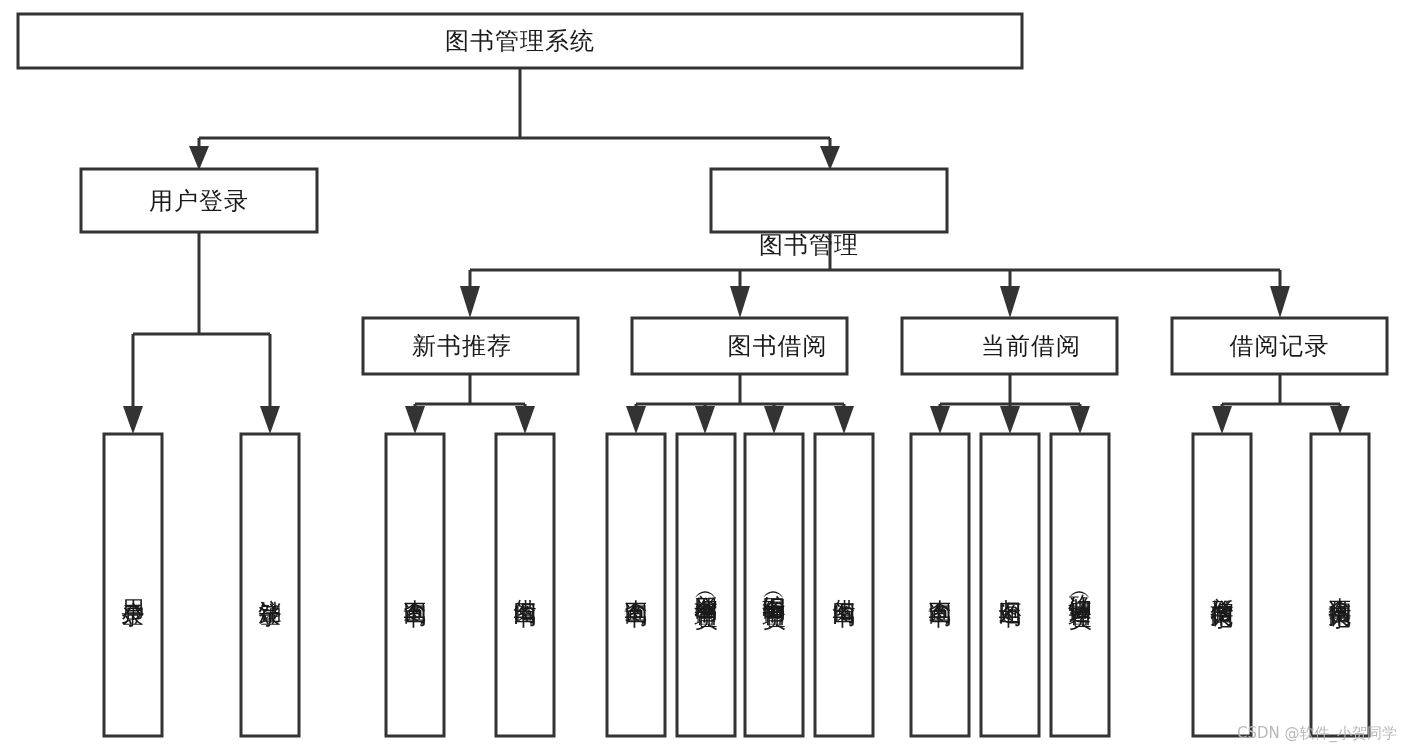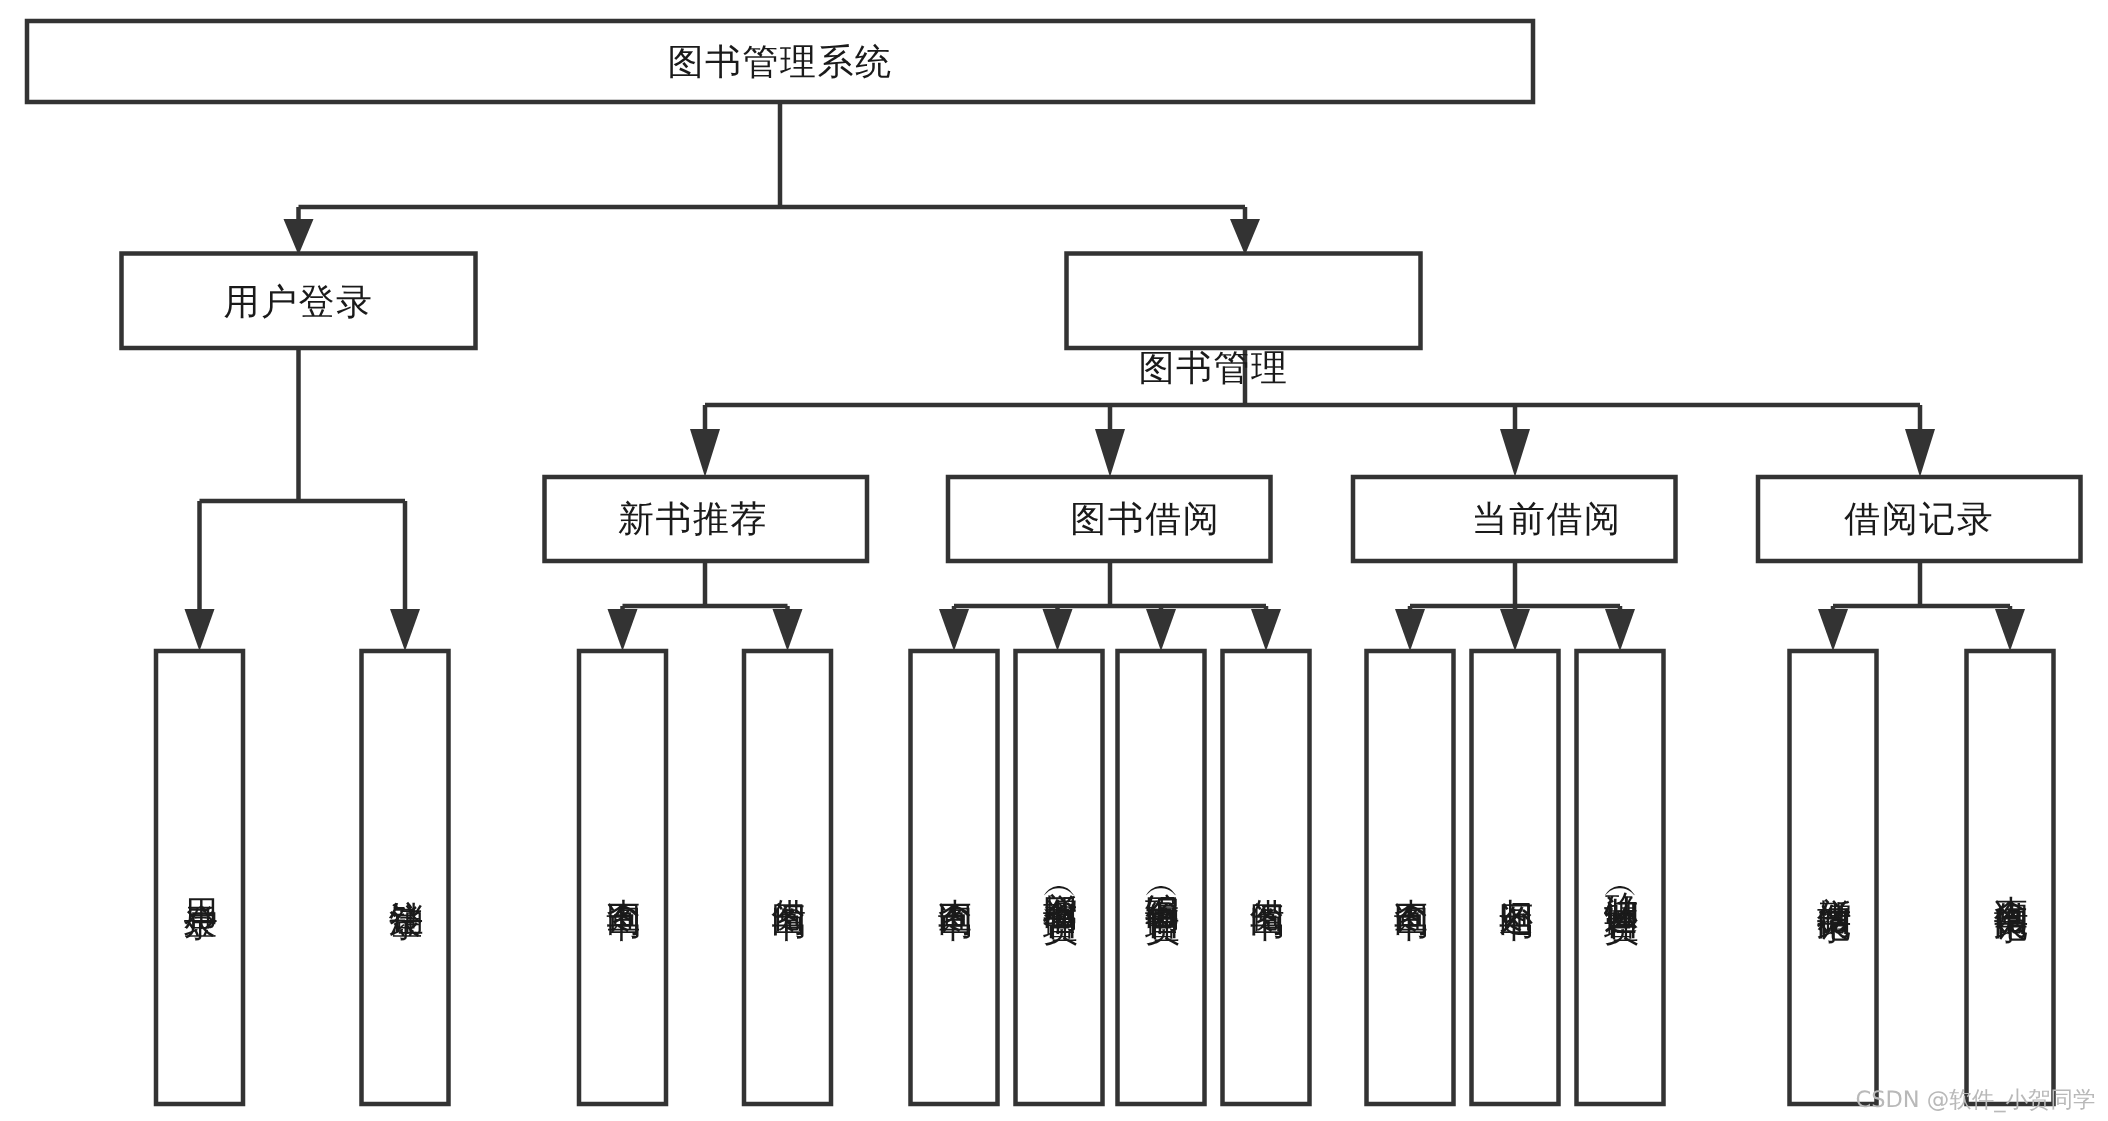--- a/index.html
+++ b/index.html
@@ -188,21 +188,21 @@
   <div class="htext-wrap" style="left:81px; top:169px; width:236px; height:63px;">
     <span class="htext">用户登录</span>
   </div>
   <div class="htext-wrap" style="left:711px; top:169px; width:196px; height:63px;margin-top:44px;">
     <span class="htext">图书管理</span>
   </div>
 
   <div class="htext-wrap" style="left:363px; top:318px; width:198px; height:56px;">
     <span class="htext">新书推荐</span>
   </div>
-  <div class="htext-wrap" style="left:650px; top:318px; width:227px; height:56px;">
+  <div class="htext-wrap" style="left:664px; top:318px; width:227px; height:56px;">
     <span class="htext">图书借阅</span>
   </div>
   <div class="htext-wrap" style="left:902px; top:318px; width:258px; height:56px;align-items:center;">
     <span class="htext">当前借阅</span>
   </div>
   <div class="htext-wrap" style="left:1172px; top:318px; width:215px; height:56px;">
     <span class="htext">借阅记录</span>
   </div>
 
   <div class="vtext-wrap" style="left:104px; top:434px; width:58px; height:302px;">

